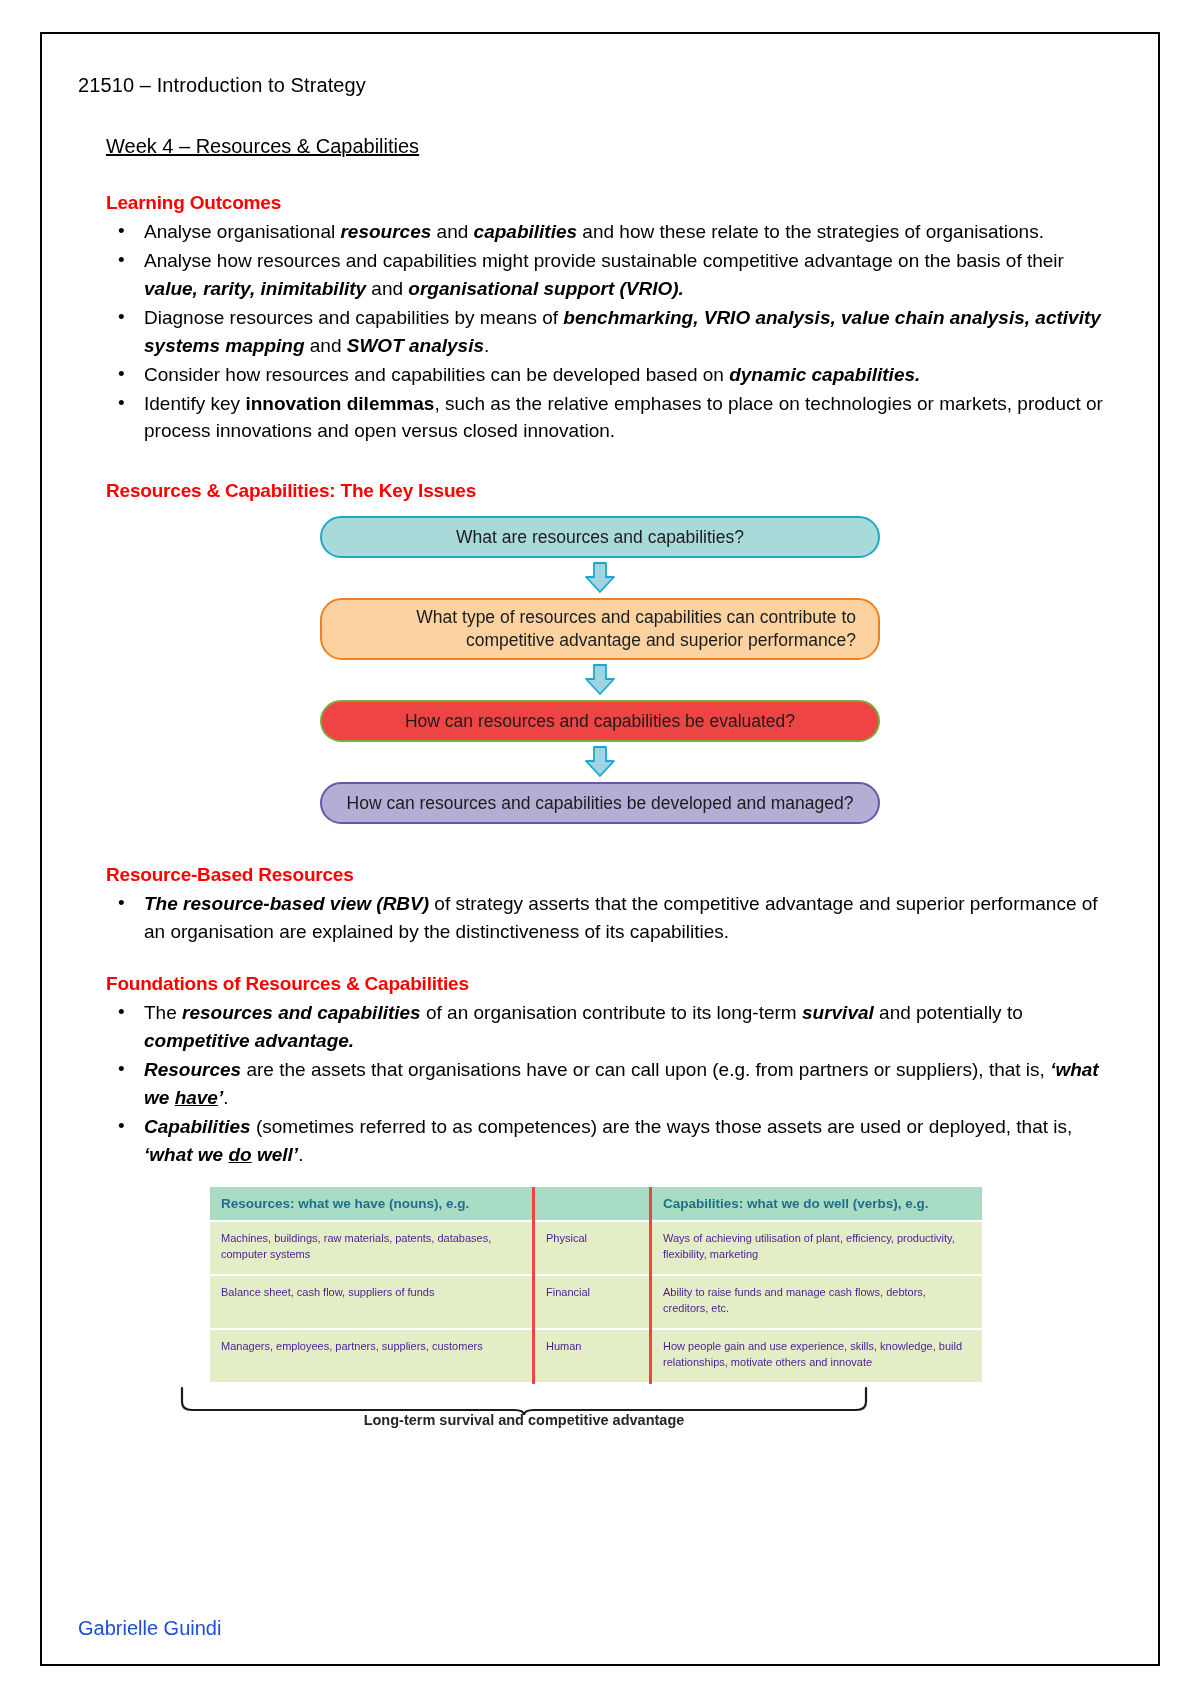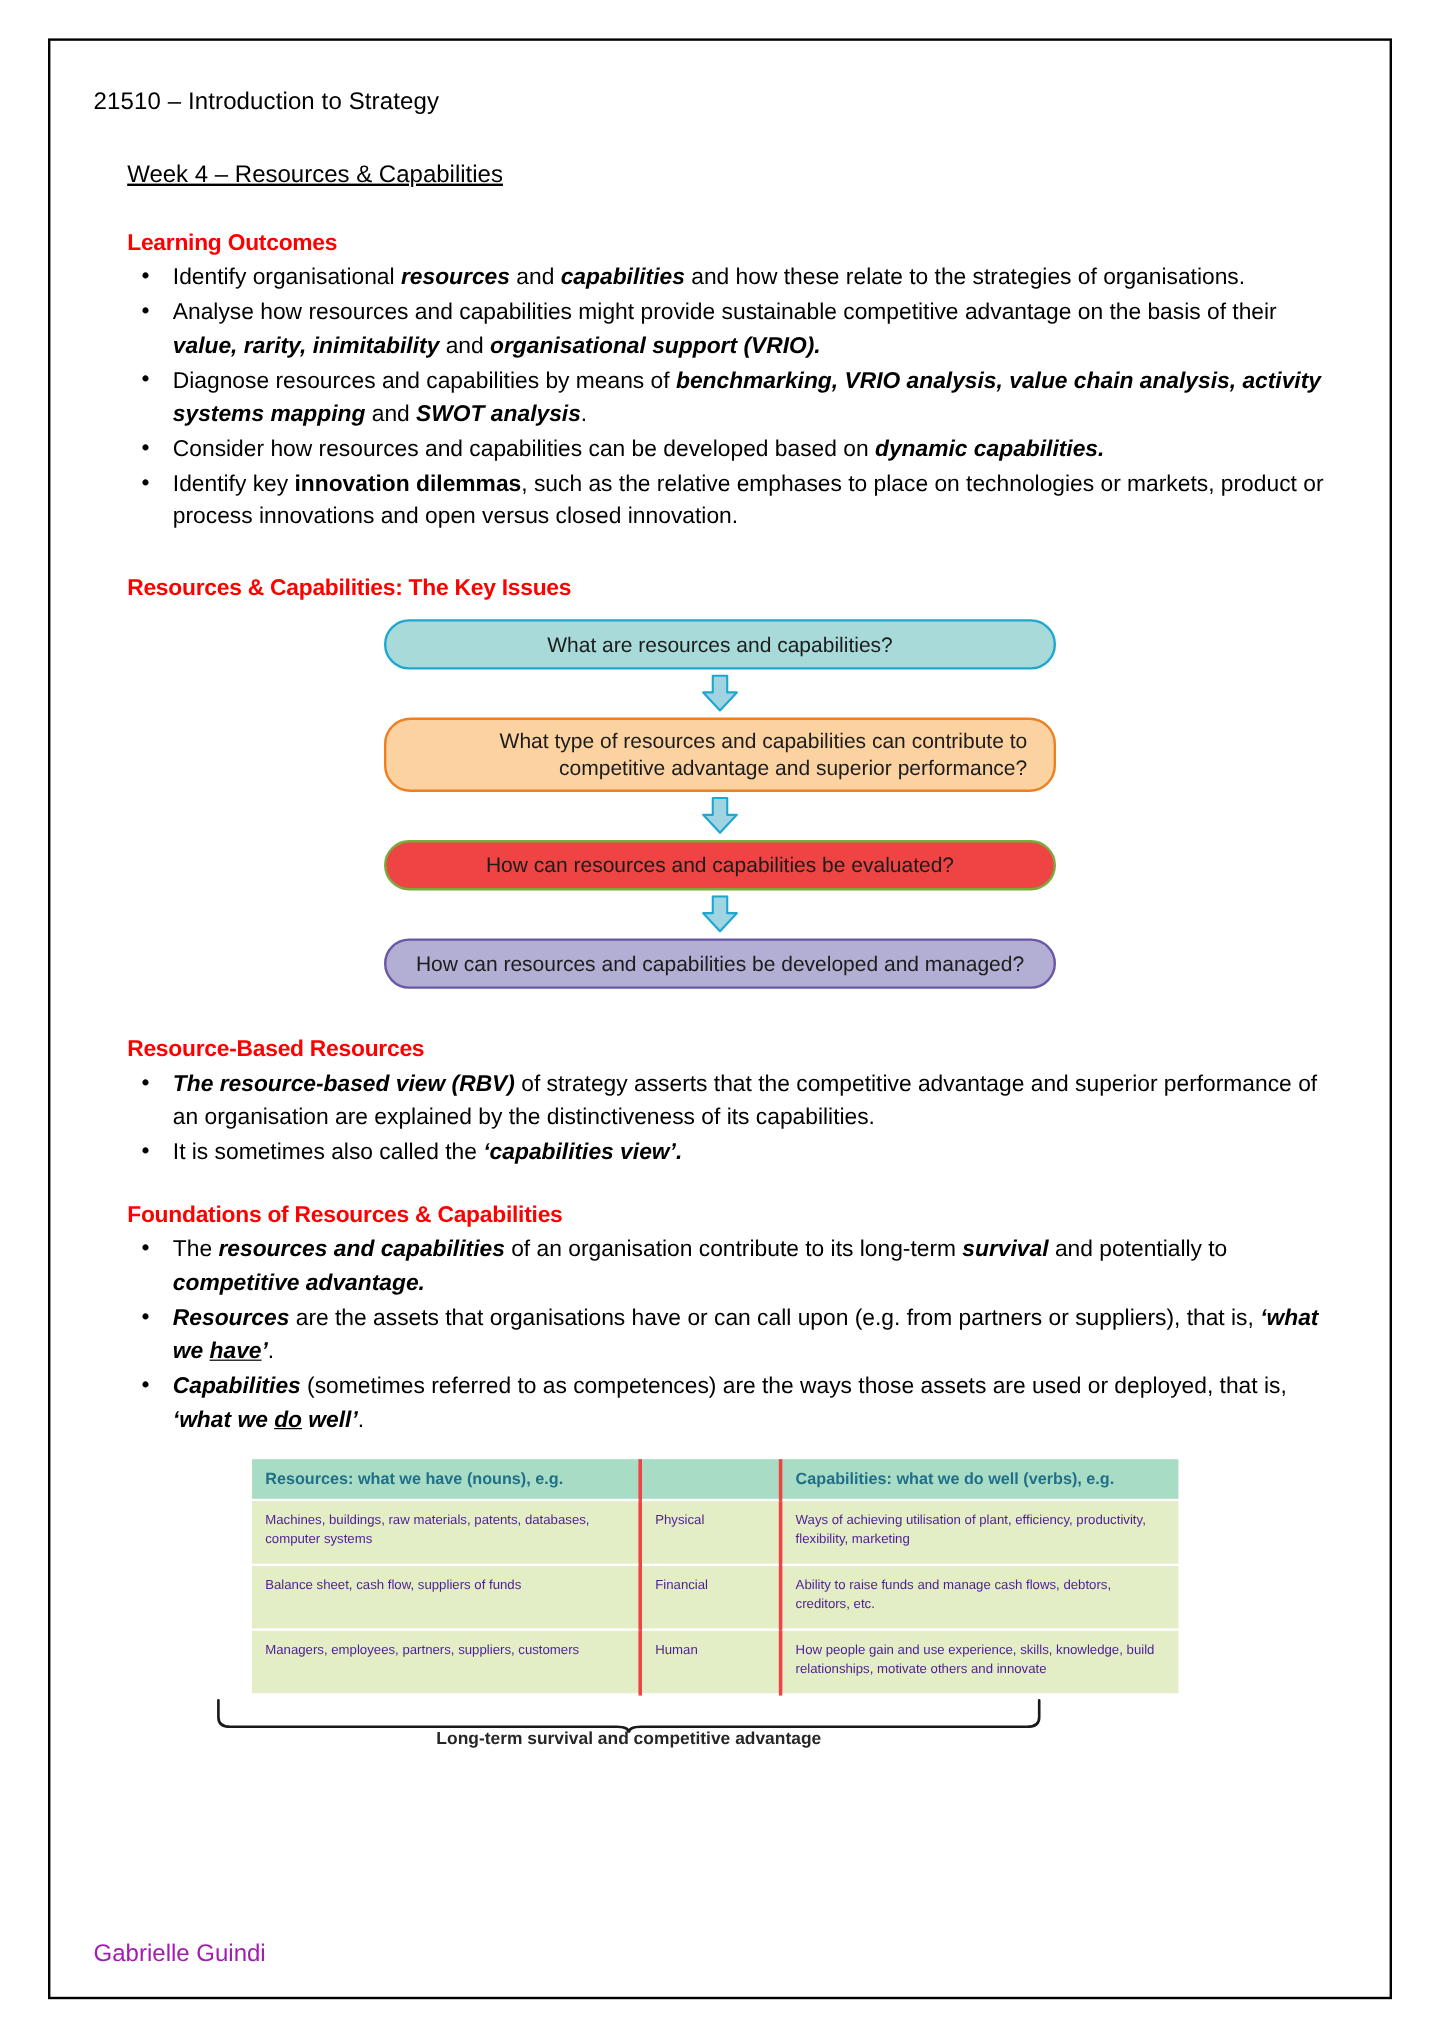--- a/index.html
+++ b/index.html
@@ -165,38 +165,38 @@
     font-size: 14.5px;
     font-weight: bold;
     color: #262626;
   }
 
   .footer-name {
     position: absolute;
     left: 78px;
     bottom: 58px;
     font-size: 20px;
-    color: #a21caf;
+    color: #1d4ed8;
   }
 </style>
 </head>
 <body>
 
 <div class="page">
   <div class="page-border"></div>
 
   <div class="content">
 
     <div class="doc-title">21510 – Introduction to Strategy</div>
 
     <div class="week-heading">Week 4 – Resources &amp; Capabilities</div>
 
     <div class="section-head">Learning Outcomes</div>
     <ul class="bullets" id="lo-list">
-        <li><span>Identify organisational </span><span class="bi">resources</span><span> and </span><span class="bi">capabilities</span><span> and how these relate to the strategies of organisations.</span></li>
+        <li><span>Analyse organisational </span><span class="bi">resources</span><span> and </span><span class="bi">capabilities</span><span> and how these relate to the strategies of organisations.</span></li>
         <li><span>Analyse how resources and capabilities might provide sustainable competitive advantage on the basis of their </span><span class="bi">value, rarity, inimitability</span><span> and </span><span class="bi">organisational support (VRIO).</span></li>
         <li><span>Diagnose resources and capabilities by means of </span><span class="bi">benchmarking, VRIO analysis, value chain analysis, activity systems mapping</span><span> and </span><span class="bi">SWOT analysis</span><span>.</span></li>
         <li><span>Consider how resources and capabilities can be developed based on </span><span class="bi">dynamic capabilities.</span></li>
         <li><span>Identify key </span><span class="b">innovation dilemmas</span><span>, such as the relative emphases to place on technologies or markets, product or process innovations and open versus closed innovation.</span></li>
       </ul>
 
     <div class="gap-md"></div>
 
     <div class="section-head">Resources &amp; Capabilities: The Key Issues</div>
 
@@ -222,21 +222,20 @@
         <div class="flow-box fb-4" style="background: rgb(178, 174, 212); border-color: rgb(106, 87, 168);">
           <span>How can resources and capabilities be developed and managed?</span>
         </div>
       </div>
 
     <div class="gap-lg"></div>
 
     <div class="section-head">Resource-Based Resources</div>
     <ul class="bullets" id="rbs-list">
         <li><span class="bi">The resource-based view (RBV)</span><span> of strategy asserts that the competitive advantage and superior performance of an organisation are explained by the distinctiveness of its capabilities.</span></li>
-        <li><span>It is sometimes also called the </span><span class="bi">‘capabilities view’.</span></li>
       </ul>
 
     <div class="gap-sm"></div>
 
     <div class="section-head">Foundations of Resources &amp; Capabilities</div>
     <ul class="bullets" id="fnd-list">
         <li><span>The </span><span class="bi">resources and capabilities</span><span> of an organisation contribute to its long-term </span><span class="bi">survival</span><span> and potentially to </span><span class="bi">competitive advantage.</span></li>
         <li><span class="bi">Resources</span><span> are the assets that organisations have or can call upon (e.g. from partners or suppliers), that is, </span><span class="bi">‘what we </span><span class="bi u">have</span><span class="bi">’</span><span>.</span></li>
         <li><span class="bi">Capabilities</span><span> (sometimes referred to as competences) are the ways those assets are used or deployed, that is, </span><span class="bi">‘what we </span><span class="bi u">do</span><span class="bi"> well’</span><span>.</span></li>
       </ul>

